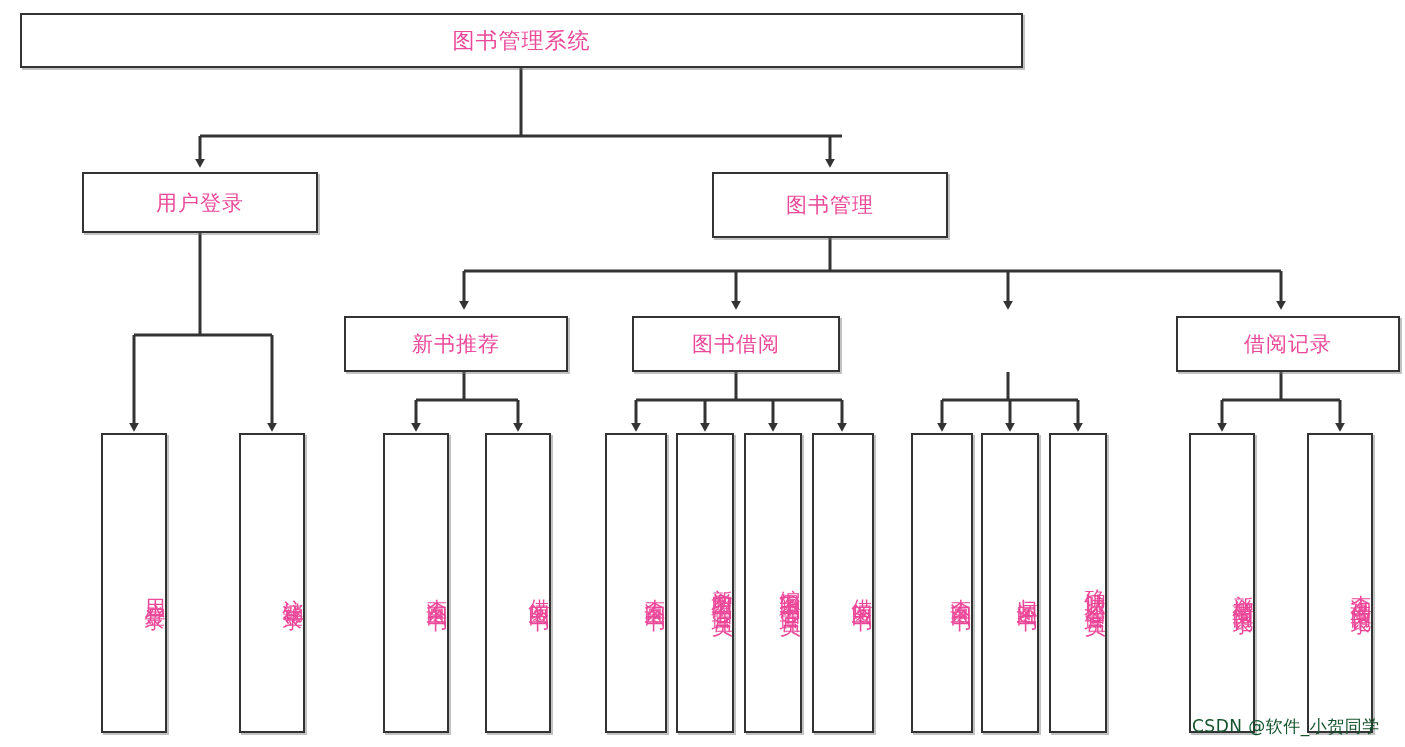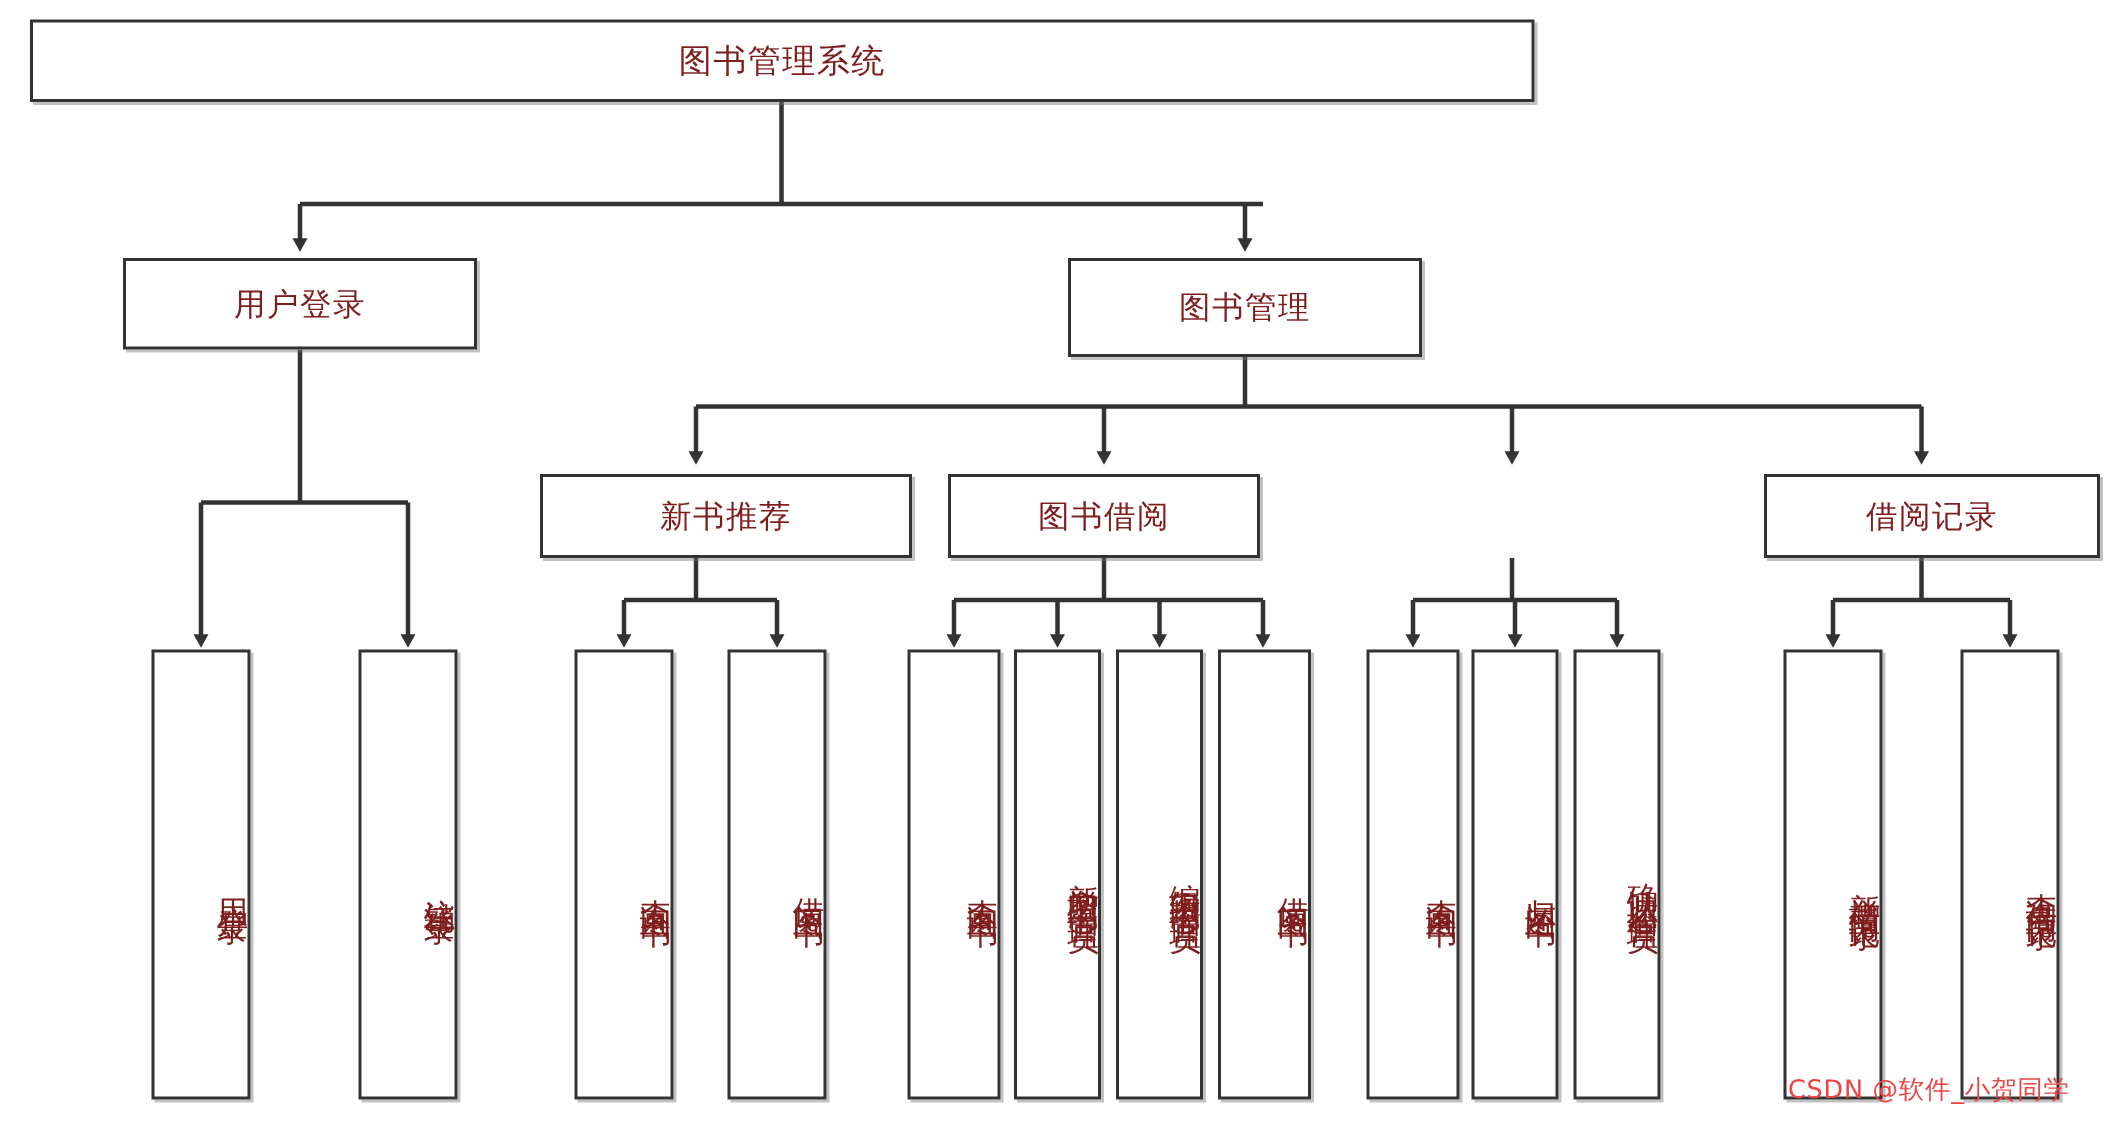--- a/index.html
+++ b/index.html
@@ -28,21 +28,21 @@
   }
   .node {
     position: absolute;
     box-sizing: border-box;
     background: #ffffff;
     border: 2px solid #333333;
     box-shadow: 2px 2px 0 rgba(120,120,120,0.45);
     display: flex;
     align-items: center;
     justify-content: center;
-    color: #7f1d1d;
+    color: #ec4899;
   }
   .node-h {
     font-size: 21px;
     letter-spacing: 1px;
     white-space: nowrap;
   }
   .node-root {
     font-size: 22px;
     letter-spacing: 1px;
   }
@@ -53,21 +53,21 @@
     letter-spacing: 4px;
     line-height: 1;
     align-items: flex-start;
     justify-content: center;
     padding-top: 14px;
     white-space: nowrap;
   }
   .watermark {
     position: absolute;
     font-size: 17px;
-    color: #ef4444;
+    color: #14532d;
     white-space: nowrap;
     letter-spacing: 0.5px;
   }
 </style>
 </head>
 <body>
 
 <div id="canvas">
 
   <svg id="wires" viewBox="0 0 1405 747" xmlns="http://www.w3.org/2000/svg">
@@ -119,21 +119,21 @@
       <path d="M1340,400 L1340,427" marker-end="url(#arw)"></path>
     </g>
   </svg>
 
   <div class="node node-root" style="left:20px; top:13px; width:1003px; height:55px;">图书管理系统</div>
 
   <div class="node node-h" style="left:82px; top:172px; width:236px; height:61px;">用户登录</div>
 
   <div class="node node-h" style="left:712px; top:172px; width:236px; height:66px;">图书管理</div>
 
-  <div class="node node-h" style="left:360px; top:316px; width:248px; height:56px;">新书推荐</div>
+  <div class="node node-h" style="left:344px; top:316px; width:224px; height:56px;">新书推荐</div>
 
   <div class="node node-h" style="left:632px; top:316px; width:208px; height:56px;">图书借阅</div>
 
 
   <div class="node node-h" style="left:1176px; top:316px; width:224px; height:56px;">借阅记录</div>
 
   <div class="node node-v" style="left:101px; top:433px; width:66px; height:300px;">用户登录</div>
 
   <div class="node node-v" style="left:239px; top:433px; width:66px; height:300px;">注销登录</div>
 

